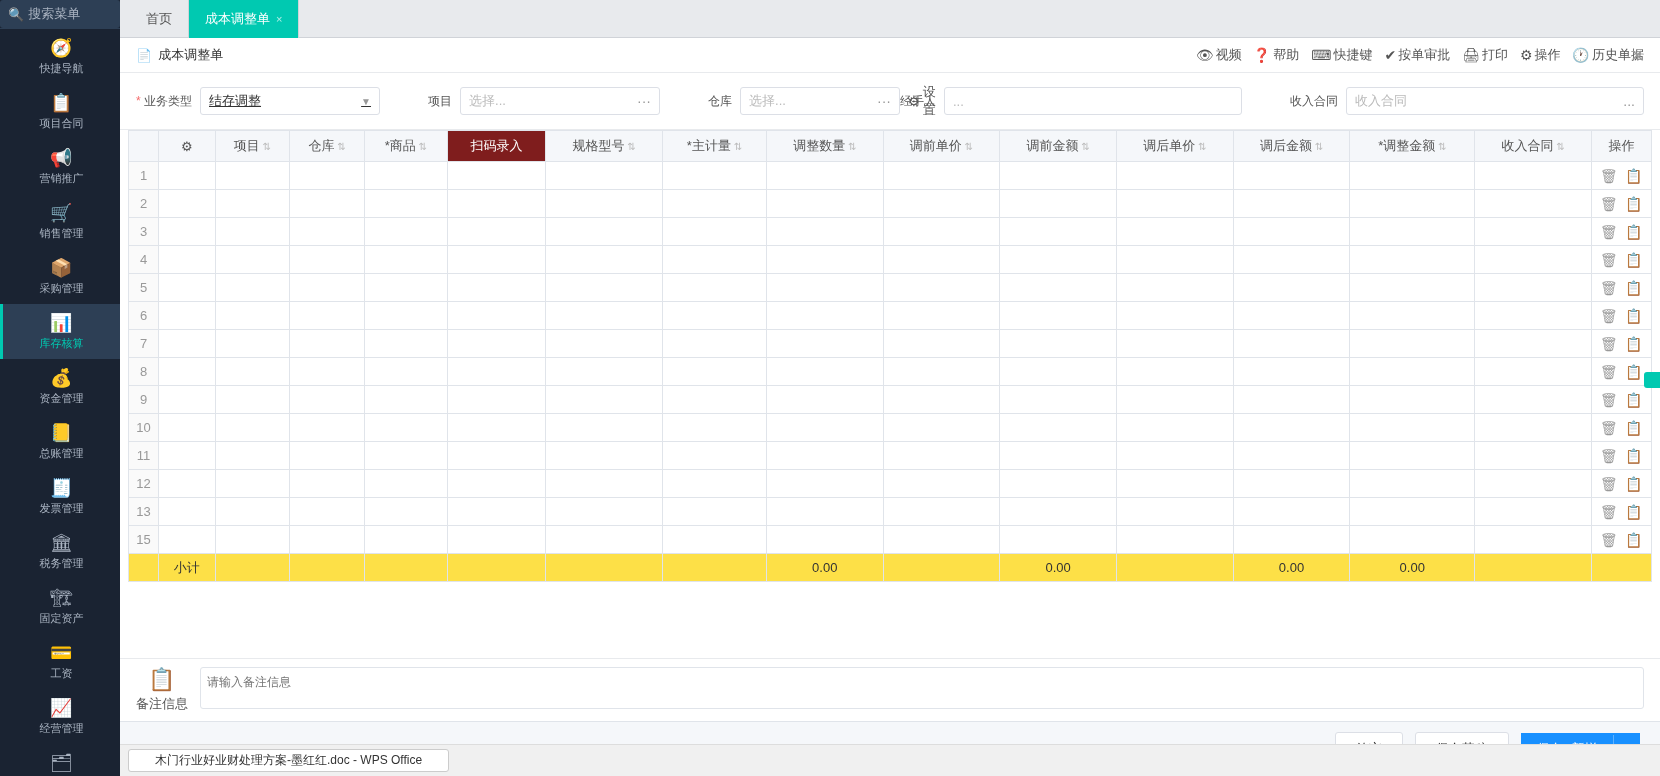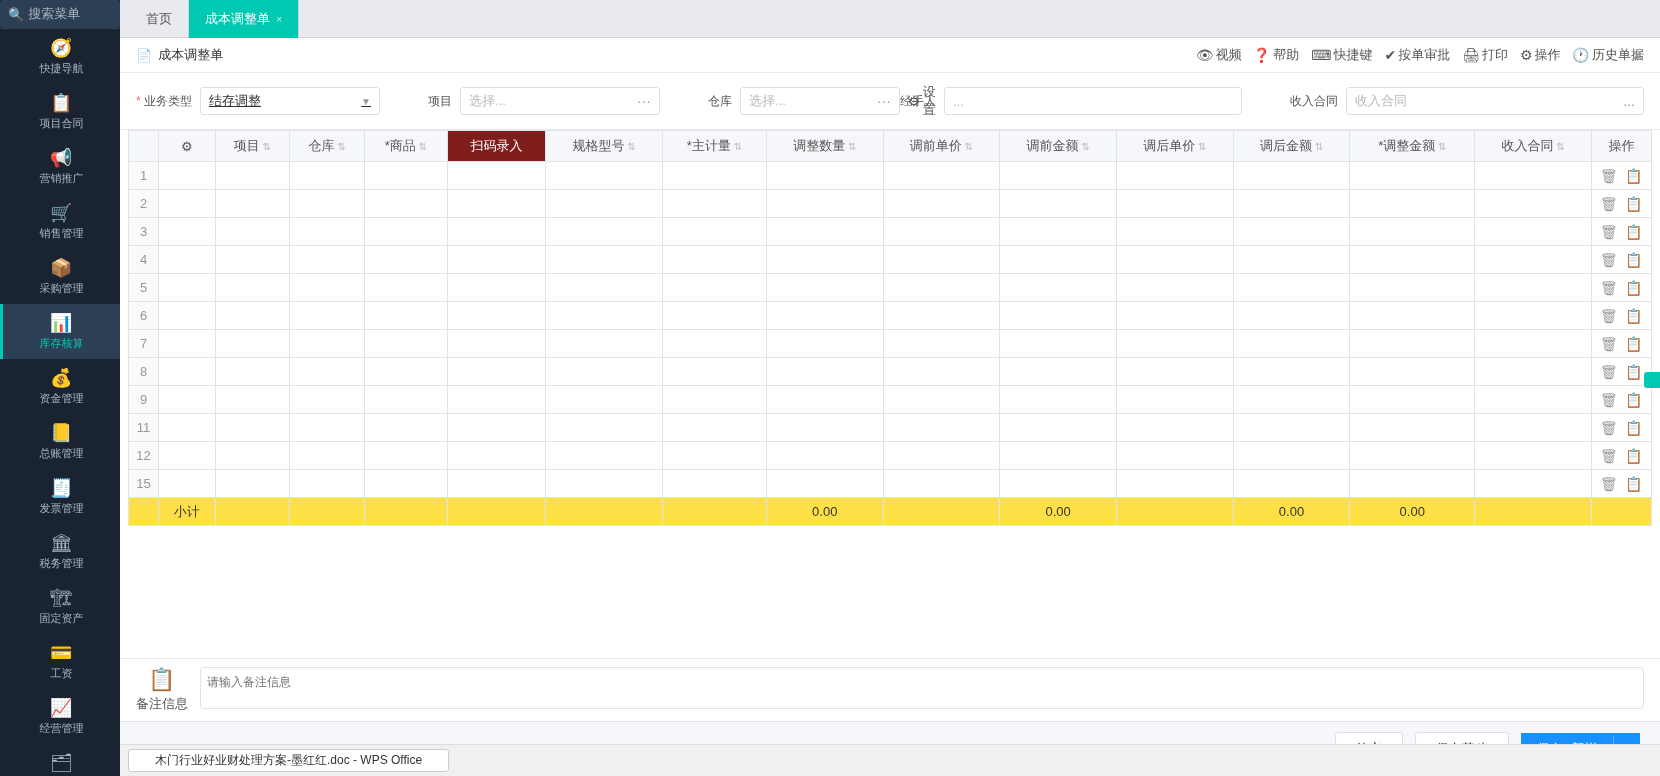--- a/index.html
+++ b/index.html
@@ -719,20 +719,41 @@
               <td></td>
               <td></td>
               <td></td>
               <td></td>
               <td>
         <span class="action-btn">🗑</span>
         <span class="action-btn">📋</span>
       </td>
             </tr>
             <tr>
+              <td class="row-num">10</td>
+              <td></td>
+              <td></td>
+              <td></td>
+              <td></td>
+              <td></td>
+              <td></td>
+              <td></td>
+              <td></td>
+              <td></td>
+              <td></td>
+              <td></td>
+              <td></td>
+              <td></td>
+              <td></td>
+              <td>
+        <span class="action-btn">🗑</span>
+        <span class="action-btn">📋</span>
+      </td>
+            </tr>
+            <tr>
               <td class="row-num">11</td>
               <td></td>
               <td></td>
               <td></td>
               <td></td>
               <td></td>
               <td></td>
               <td></td>
               <td></td>
               <td></td>
@@ -741,20 +762,41 @@
               <td></td>
               <td></td>
               <td></td>
               <td>
         <span class="action-btn">🗑</span>
         <span class="action-btn">📋</span>
       </td>
             </tr>
             <tr>
               <td class="row-num">12</td>
+              <td></td>
+              <td></td>
+              <td></td>
+              <td></td>
+              <td></td>
+              <td></td>
+              <td></td>
+              <td></td>
+              <td></td>
+              <td></td>
+              <td></td>
+              <td></td>
+              <td></td>
+              <td></td>
+              <td>
+        <span class="action-btn">🗑</span>
+        <span class="action-btn">📋</span>
+      </td>
+            </tr>
+            <tr>
+              <td class="row-num">13</td>
               <td></td>
               <td></td>
               <td></td>
               <td></td>
               <td></td>
               <td></td>
               <td></td>
               <td></td>
               <td></td>
               <td></td>

